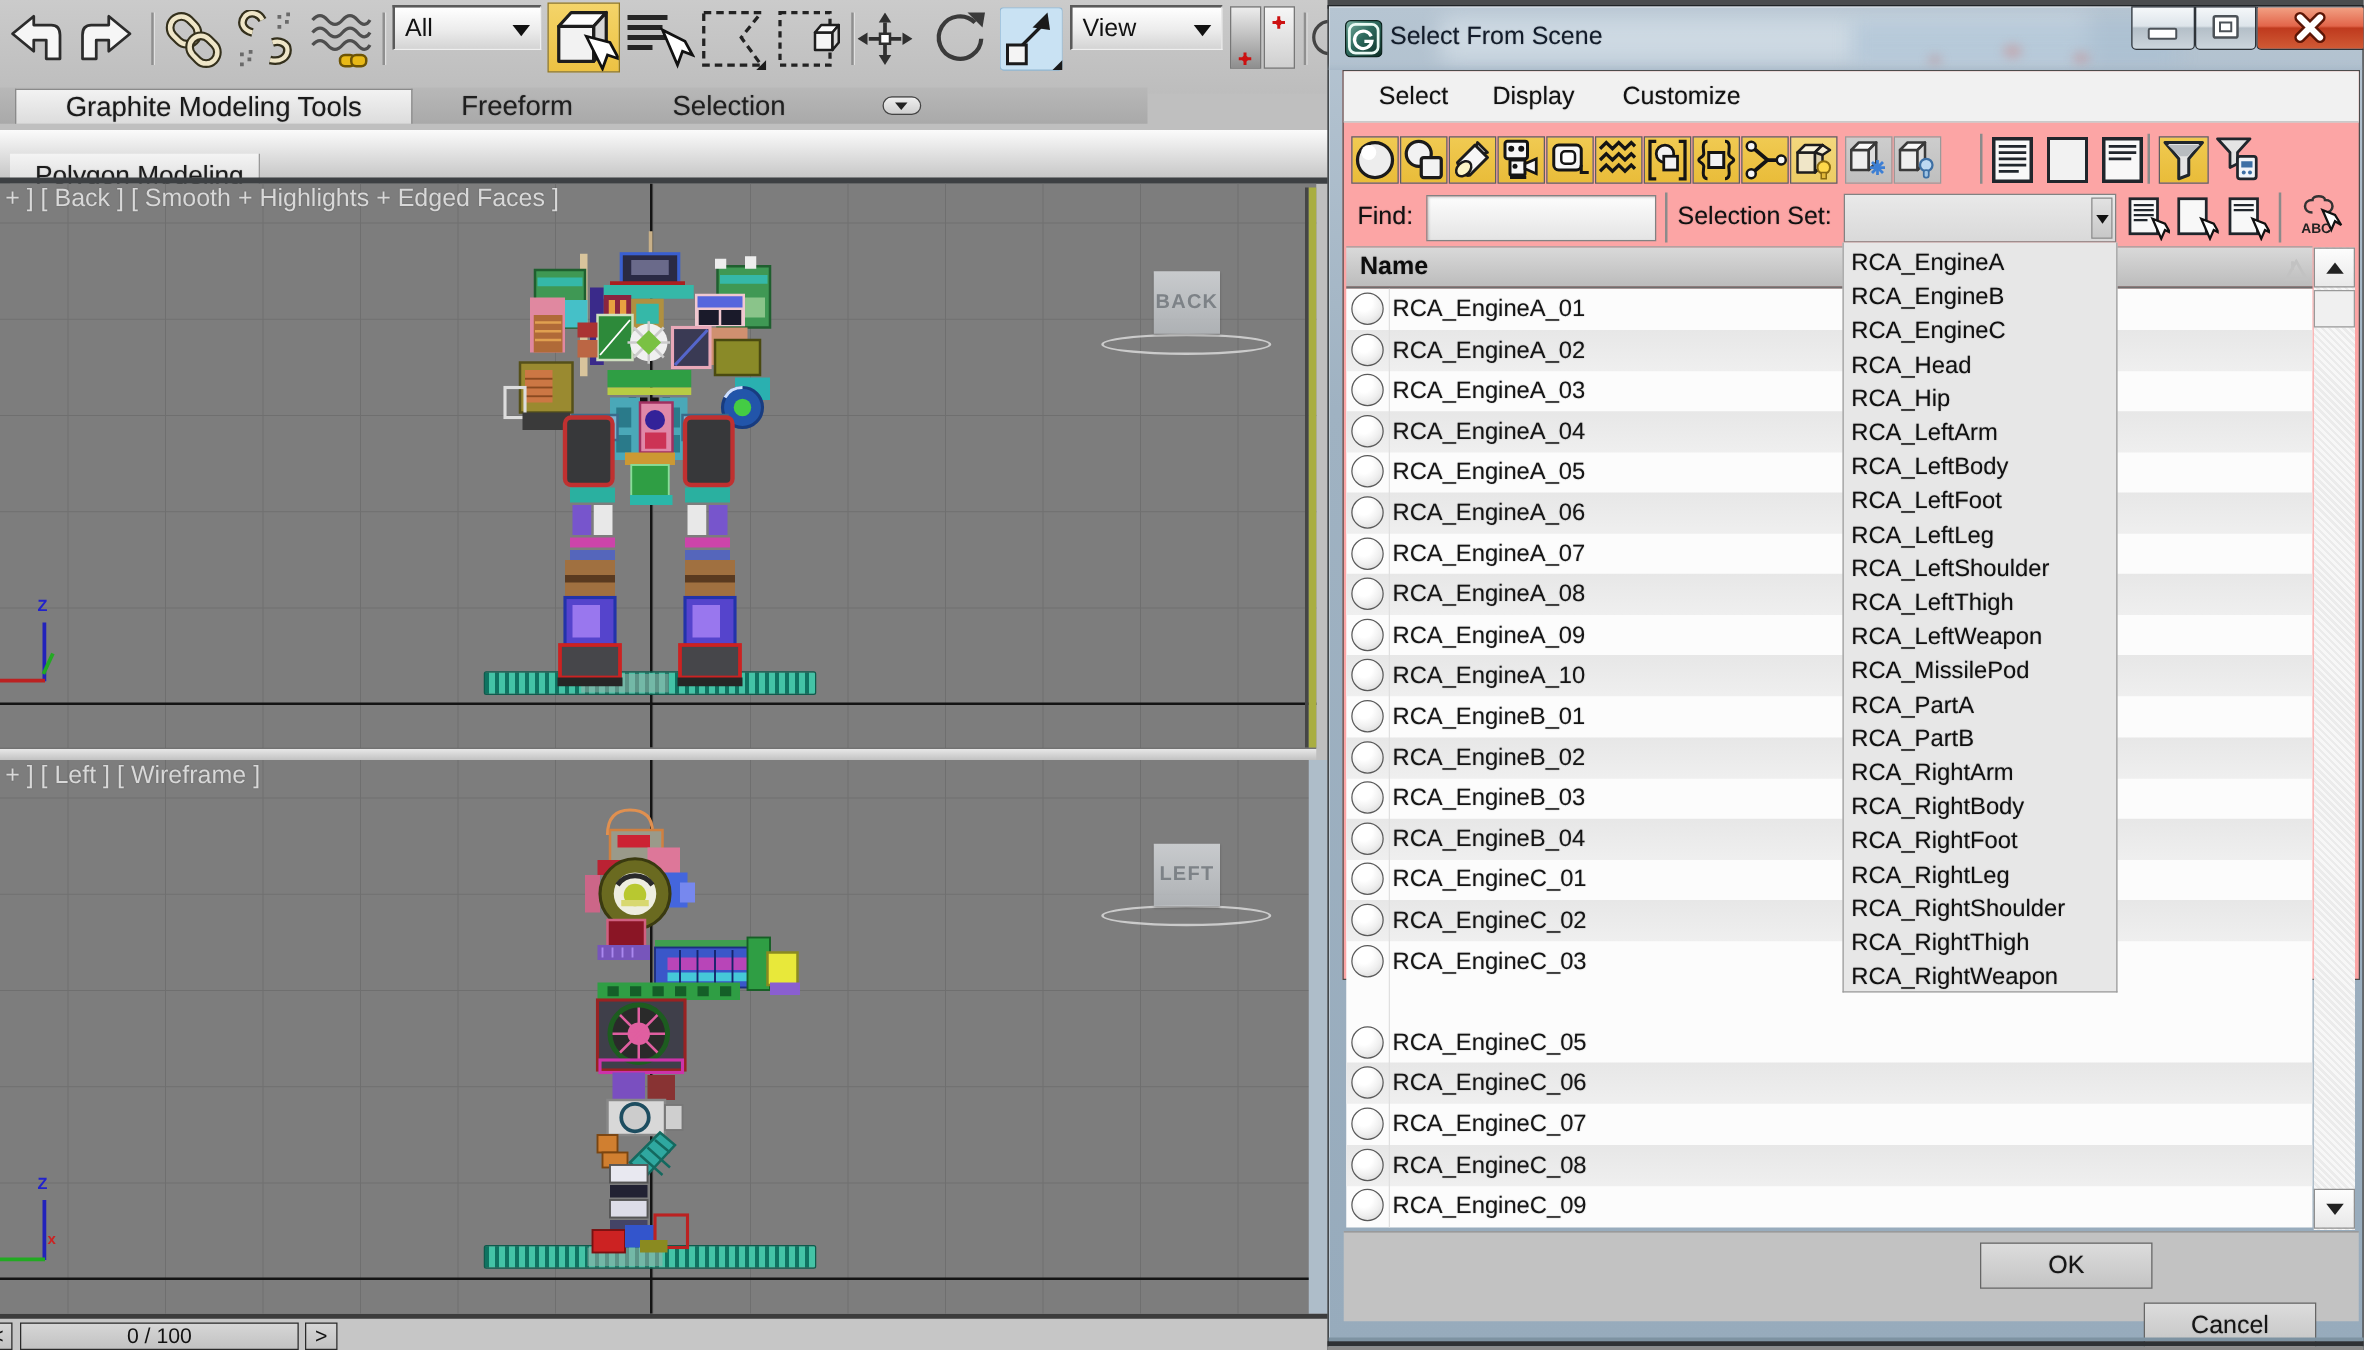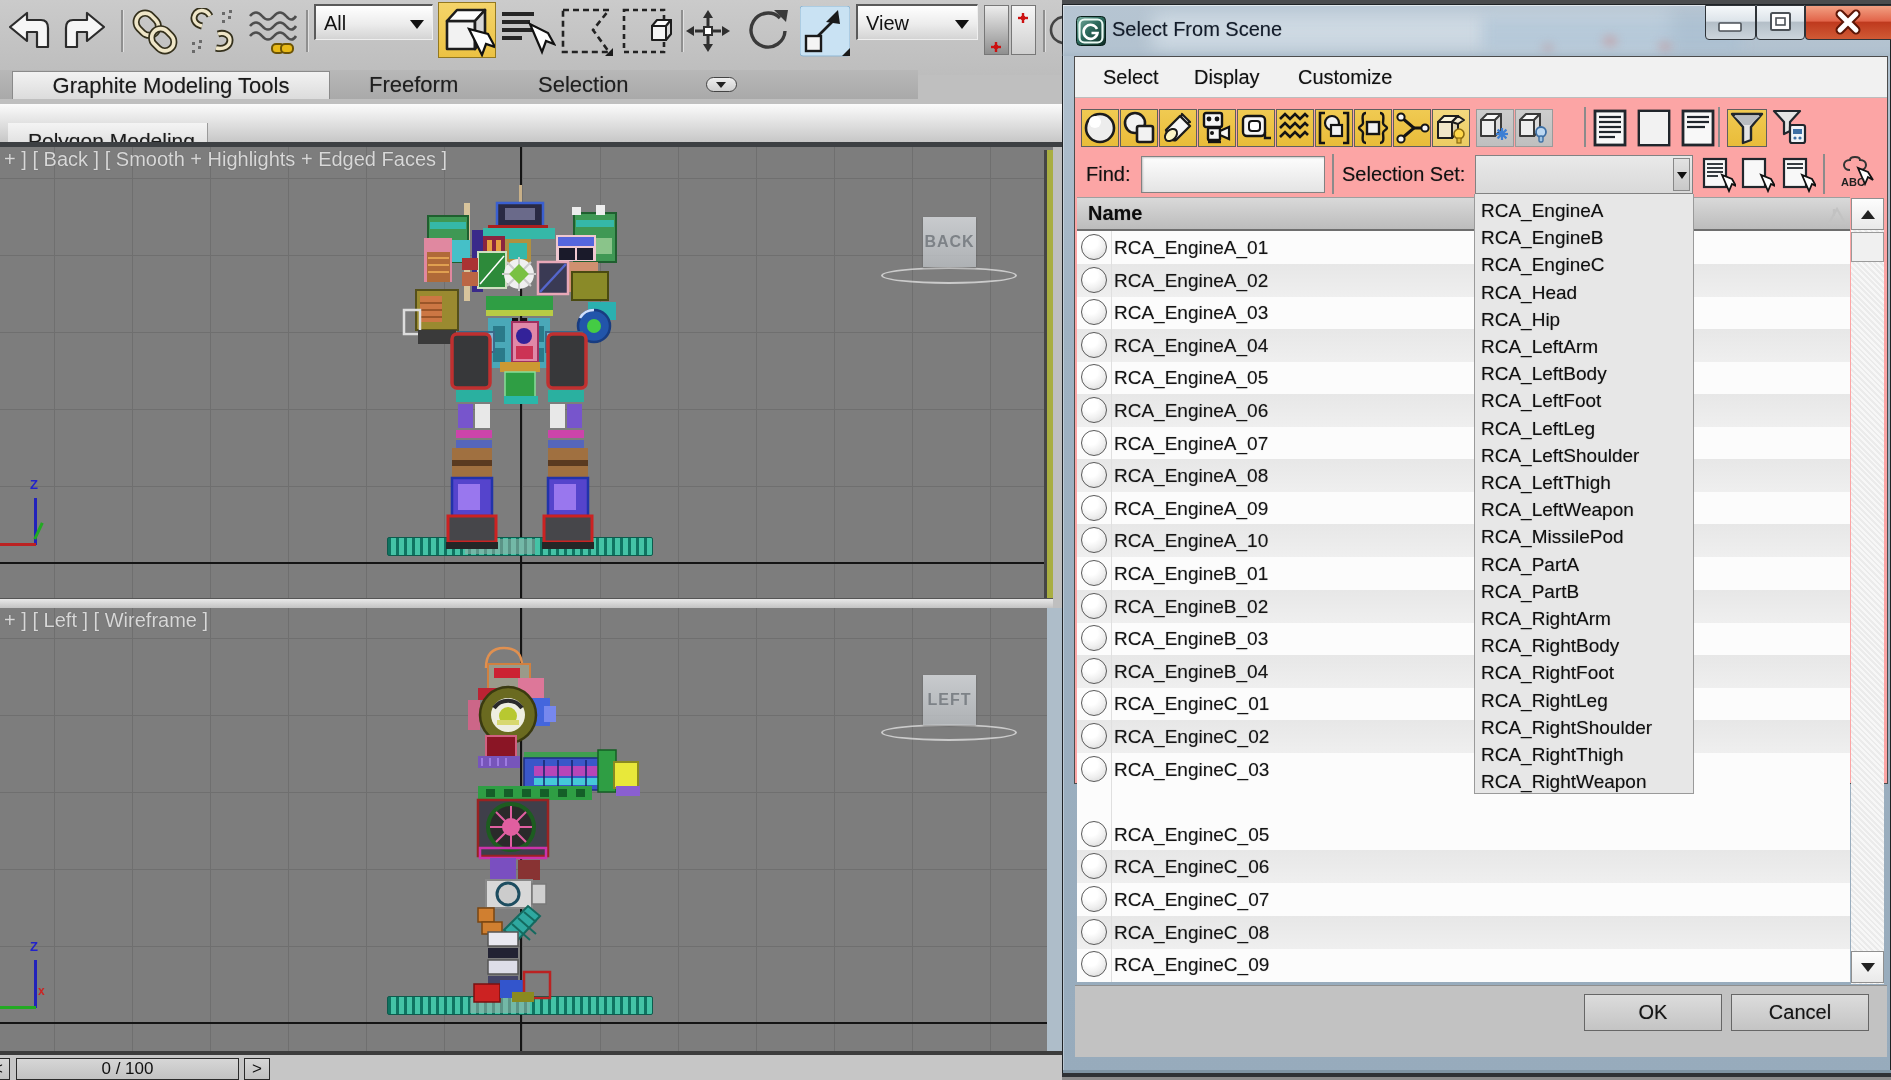--- a/index.html
+++ b/index.html
@@ -833,21 +833,21 @@
       <div class="sbtn" style="top:0;">
           <div class="tri-up"></div>
         </div>
       <div id="sthumb"></div>
       <div class="sbtn" style="top:753px;">
           <div class="tri-dn"></div>
         </div>
     </div>
     <div id="dbottom">
       <div class="dlgbtn" style="left:509px;">OK</div>
-      <div class="dlgbtn" style="left:656px;">Cancel</div>
+      <div class="dlgbtn" style="left:640px;margin-top:48px;">Cancel</div>
     </div>
     <div id="ddown">
         <div class="ditem" style="top:3px;">RCA_EngineA</div>
         <div class="ditem" style="top:30px;">RCA_EngineB</div>
         <div class="ditem" style="top:57px;">RCA_EngineC</div>
         <div class="ditem" style="top:85px;">RCA_Head</div>
         <div class="ditem" style="top:112px;">RCA_Hip</div>
         <div class="ditem" style="top:139px;">RCA_LeftArm</div>
         <div class="ditem" style="top:166px;">RCA_LeftBody</div>
         <div class="ditem" style="top:193px;">RCA_LeftFoot</div>

